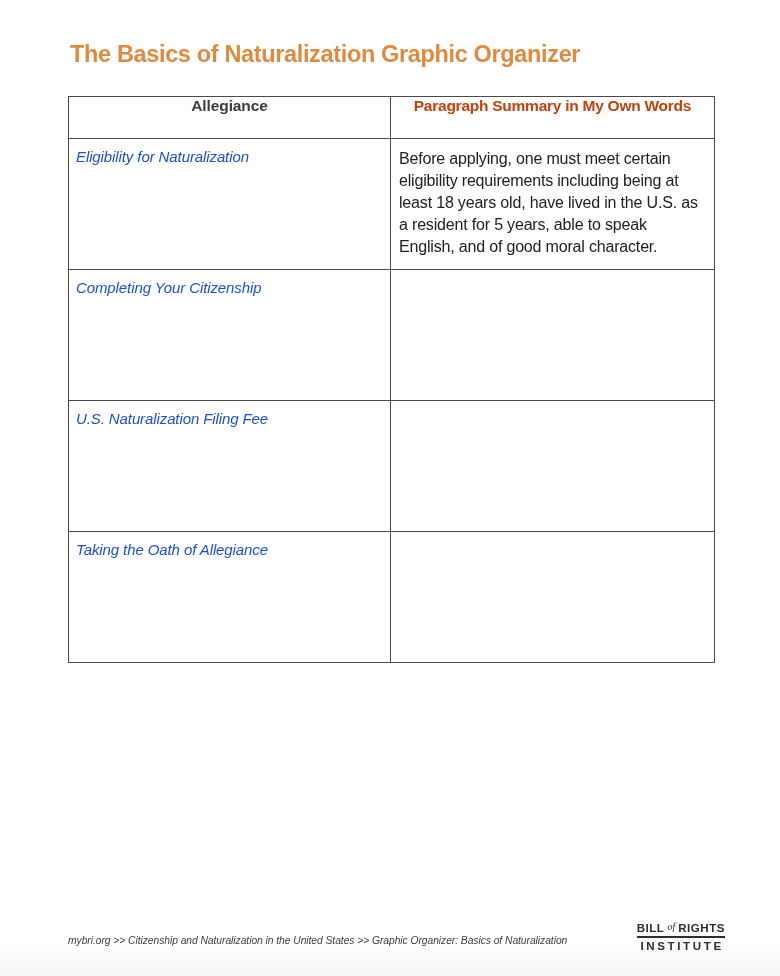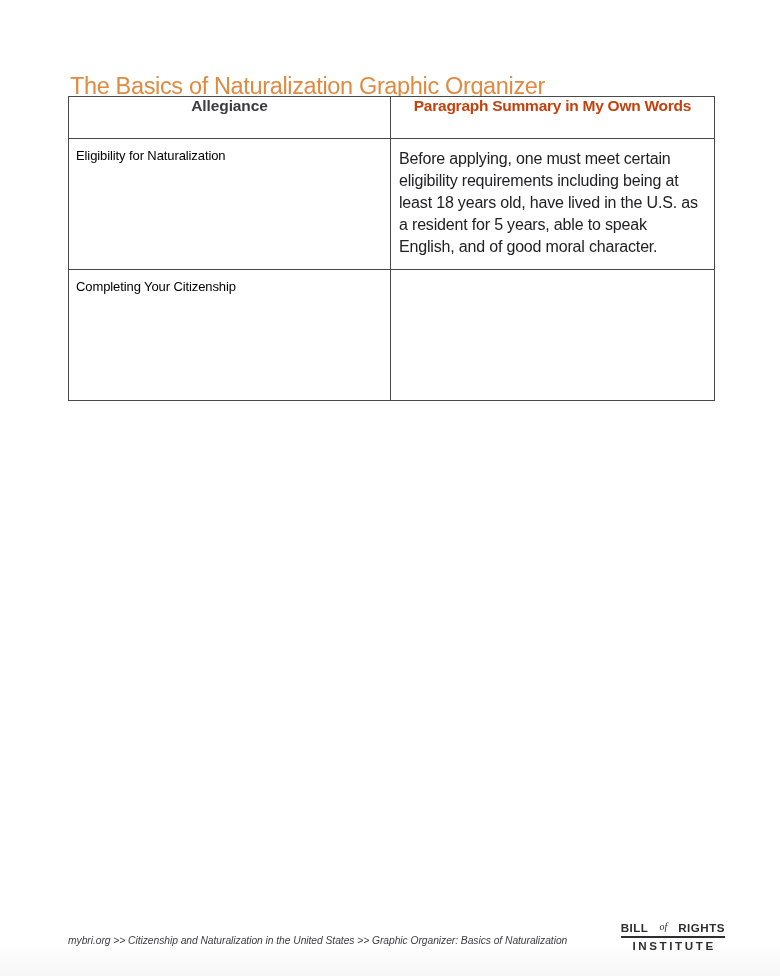--- a/index.html
+++ b/index.html
@@ -31,25 +31,24 @@
     height: 34px;
     background: linear-gradient(to bottom, rgba(255,255,255,0) 0%, rgba(0,0,0,0.035) 100%);
     pointer-events: none;
   }
 
   .doc-title {
     position: absolute;
     left: 70px;
     top: 41px;
     font-size: 23.5px;
-    font-weight: normal;
+    font-weight: bold;
     letter-spacing: -0.35px;
     color: #e08a40;
     white-space: nowrap;
-    margin-top: 32px;
   }
 
   
   .organizer-table {
     position: absolute;
     left: 68px;
     top: 96px;
     width: 646px;
     border-collapse: collapse;
     table-layout: fixed;
@@ -80,25 +79,26 @@
     font-size: 15.5px;
     font-weight: bold;
     color: #c2410c;
     letter-spacing: -0.25px;
     white-space: nowrap;
   }
 
   .body-row td { height: 130px; }
 
   .row-label {
-    font-size: 13px;
-    color: #000000;
+    font-size: 15px;
+    color: #1d4ed8;
     letter-spacing: -0.1px;
     padding: 9px 0 0 7px;
     line-height: 1.2;
+    font-style: italic;
   }
 
   .summary-text {
     font-size: 16px;
     color: #212124;
     letter-spacing: -0.18px;
     line-height: 1.38;
     padding: 9px 10px 0 8px;
   }
   .summary-empty { padding: 9px 10px 0 8px; }
@@ -130,21 +130,21 @@
     flex: 0 0 auto;
   }
   .logo-line1 {
     font-size: 11.6px;
     font-weight: bold;
     letter-spacing: 0.5px;
     white-space: nowrap;
     display: flex;
     align-items: center;
     justify-content: center;
-    gap: 11px;
+    gap: 3px;
   }
   .logo-of {
     font-family: "Liberation Serif", serif;
     font-style: italic;
     font-weight: normal;
     font-size: 10px;
     letter-spacing: 0;
     position: relative;
     top: -0.5px;
   }
@@ -193,20 +193,36 @@
         </td>
       </tr>
       <tr class="body-row">
         <td>
           <div class="row-label">Completing Your Citizenship</div>
         </td>
         <td>
           <div class="summary-text summary-empty"></div>
         </td>
       </tr>
+      <tr class="body-row">
+        <td>
+          <div class="row-label">U.S. Naturalization Filing Fee</div>
+        </td>
+        <td>
+          <div class="summary-text summary-empty"></div>
+        </td>
+      </tr>
+      <tr class="body-row">
+        <td>
+          <div class="row-label">Taking the Oath of Allegiance</div>
+        </td>
+        <td>
+          <div class="summary-text summary-empty"></div>
+        </td>
+      </tr>
     </tbody>
   </table>
 
   <div class="footer">
     <div class="footer-breadcrumb">mybri.org &gt;&gt; Citizenship and Naturalization in the United States &gt;&gt; Graphic Organizer: Basics of Naturalization</div>
 
     <div class="logo">
       <div class="logo-line1">
         <span>BILL</span>
         <span class="logo-of">of</span>

